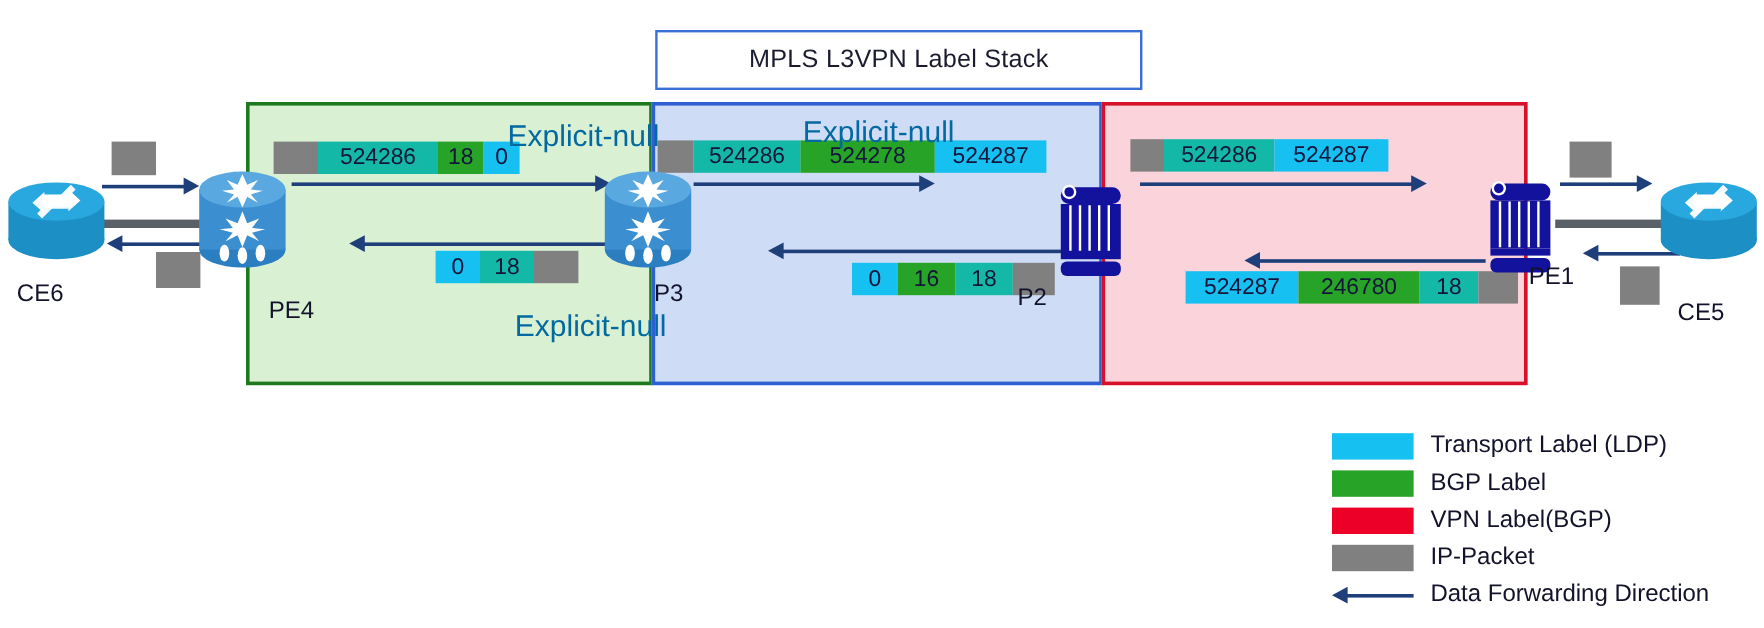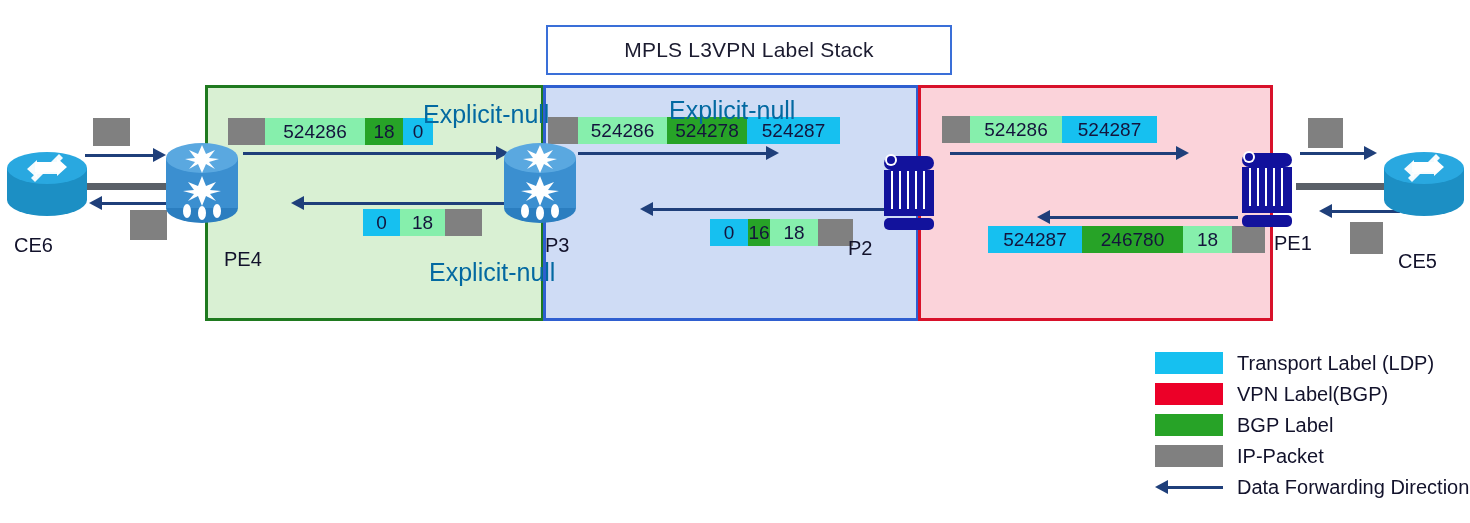--- a/index.html
+++ b/index.html
@@ -18,21 +18,21 @@
              border:2px solid #3a6fd8;box-sizing:border-box;
              display:flex;align-items:center;justify-content:center;z-index:30;}
   #title-text{font-size:21px;color:#1b1b2f;letter-spacing:.2px;}
 
   
   .stack{position:absolute;display:flex;height:27px;z-index:22;}
   .seg{display:flex;align-items:center;justify-content:center;
        font-size:19px;color:#14143c;line-height:1;white-space:nowrap;}
   .seg.cyan{background:#16c0f0;}
   .seg.green{background:#27a327;}
-  .seg.red{background:#86efac;}
+  .seg.red{background:#14b8a6;}
   .seg.gray{background:#808080;}
 
   
   .ipbox{position:absolute;background:#808080;z-index:18;}
 
   
   .arrow{position:absolute;height:14px;z-index:20;}
   .arrow .shaft{position:absolute;top:6px;height:3px;background:#1f3f7a;left:0;right:0;}
   .arrow .head{position:absolute;top:0;width:0;height:0;
                border-top:7px solid transparent;border-bottom:7px solid transparent;}
@@ -50,21 +50,21 @@
 
   
   .ce-icon{position:absolute;width:84px;height:72px;z-index:25;}
   
   .pe-icon{position:absolute;width:78px;height:86px;z-index:25;}
   
   .p-icon{position:absolute;width:62px;height:86px;z-index:25;}
 
   
   #legend{position:absolute;left:1110px;top:352px;z-index:30;}
-  .legend-row{display:flex;align-items:flex-start;height:31px;margin-left:45px;}
+  .legend-row{display:flex;align-items:flex-end;height:31px;}
   .legend-swatch{width:68px;height:22px;margin-right:14px;flex:0 0 auto;}
   .legend-swatch.cyan{background:#16c0f0;}
   .legend-swatch.green{background:#27a327;}
   .legend-swatch.red{background:#ec0028;}
   .legend-swatch.gray{background:#808080;}
   .legend-arrow{width:68px;height:22px;margin-right:14px;flex:0 0 auto;position:relative;}
   .legend-arrow .shaft{position:absolute;top:10px;left:12px;right:0;height:3px;background:#1f3f7a;}
   .legend-arrow .head{position:absolute;top:4px;left:0;width:0;height:0;
                       border-top:7px solid transparent;border-bottom:7px solid transparent;
                       border-right:13px solid #1f3f7a;}
@@ -141,26 +141,26 @@
     <div class="seg cyan" style="width: 30px;">0</div>
   </div>
 <div class="stack" style="left:363px;top:209px;">
     <div class="seg cyan" style="width: 37px;">0</div>
     <div class="seg red" style="width: 45px;">18</div>
     <div class="seg gray" style="width: 37px;"></div>
   </div>
 <div class="stack" style="left:548px;top:117px;">
     <div class="seg gray" style="width: 30px;"></div>
     <div class="seg red" style="width: 89px;">524286</div>
-    <div class="seg green" style="width: 80px;">524278</div>
+    <div class="seg green" style="width: 112px;">524278</div>
     <div class="seg cyan" style="width: 93px;">524287</div>
   </div>
 <div class="stack" style="left:710px;top:219px;">
     <div class="seg cyan" style="width: 38px;">0</div>
-    <div class="seg green" style="width: 22px;">16</div>
+    <div class="seg green" style="width: 48px;">16</div>
     <div class="seg red" style="width: 48px;">18</div>
     <div class="seg gray" style="width: 35px;"></div>
   </div>
 <div class="stack" style="left:942px;top:116px;">
     <div class="seg gray" style="width: 28px;"></div>
     <div class="seg red" style="width: 92px;">524286</div>
     <div class="seg cyan" style="width: 95px;">524287</div>
   </div>
 <div class="stack" style="left:988px;top:226px;">
     <div class="seg cyan" style="width: 94px;">524287</div>
@@ -241,21 +241,21 @@
   <g stroke="#ffffff" stroke-width="2">
     <line x1="14" y1="23" x2="14" y2="61"></line>
     <line x1="22" y1="23" x2="22" y2="61"></line>
     <line x1="30" y1="23" x2="30" y2="61"></line>
     <line x1="38" y1="23" x2="38" y2="61"></line>
     <line x1="46" y1="23" x2="46" y2="61"></line>
   </g>
   <rect x="6" y="62" width="50" height="6" fill="#12129c"></rect>
   <rect x="6" y="70" width="50" height="12" rx="5" fill="#12129c"></rect>
 </svg>
-<div class="nodelabel" style="left:1274px;top:232px;">PE1</div>
+<div class="nodelabel" style="left:1274px;top:220px;">PE1</div>
 
 <svg class="ce-icon" viewBox="0 0 84 72" style="left:1382px;top:148px;">
   <ellipse cx="42" cy="52" rx="40" ry="16" fill="#1c8fc4"></ellipse>
   <rect x="2" y="20" width="80" height="32" fill="#1c8fc4"></rect>
   <ellipse cx="42" cy="20" rx="40" ry="16" fill="#29a8e0"></ellipse>
   <g fill="#ffffff">
     <path d="M30 14 L52 14 L52 10 L62 19 L52 28 L52 24 L30 24 Z"></path>
     <path d="M54 26 L32 26 L32 30 L22 21 L32 12 L32 16 L54 16 Z" opacity="0.95"></path>
   </g>
   <g fill="#ffffff" opacity="0.95">
@@ -264,26 +264,26 @@
   </g>
 </svg>
 <div class="nodelabel" style="left:1398px;top:250px;">CE5</div>
 
 <div id="legend">
     <div class="legend-row">
       <div class="legend-swatch cyan"></div>
       <div class="legend-text">Transport Label (LDP)</div>
     </div>
     <div class="legend-row">
+      <div class="legend-swatch green"></div>
+      <div class="legend-text">BGP Label</div>
+    </div>
+    <div class="legend-row">
       <div class="legend-swatch red"></div>
       <div class="legend-text">VPN Label(BGP)</div>
-    </div>
-    <div class="legend-row">
-      <div class="legend-swatch green"></div>
-      <div class="legend-text">BGP Label</div>
     </div>
     <div class="legend-row">
       <div class="legend-swatch gray"></div>
       <div class="legend-text">IP-Packet</div>
     </div>
     <div class="legend-row">
       <div class="legend-arrow">
         <div class="shaft"></div>
         <div class="head"></div>
       </div>

